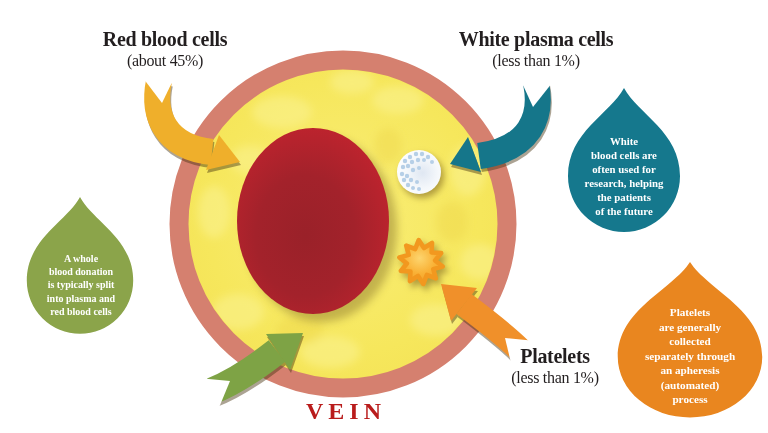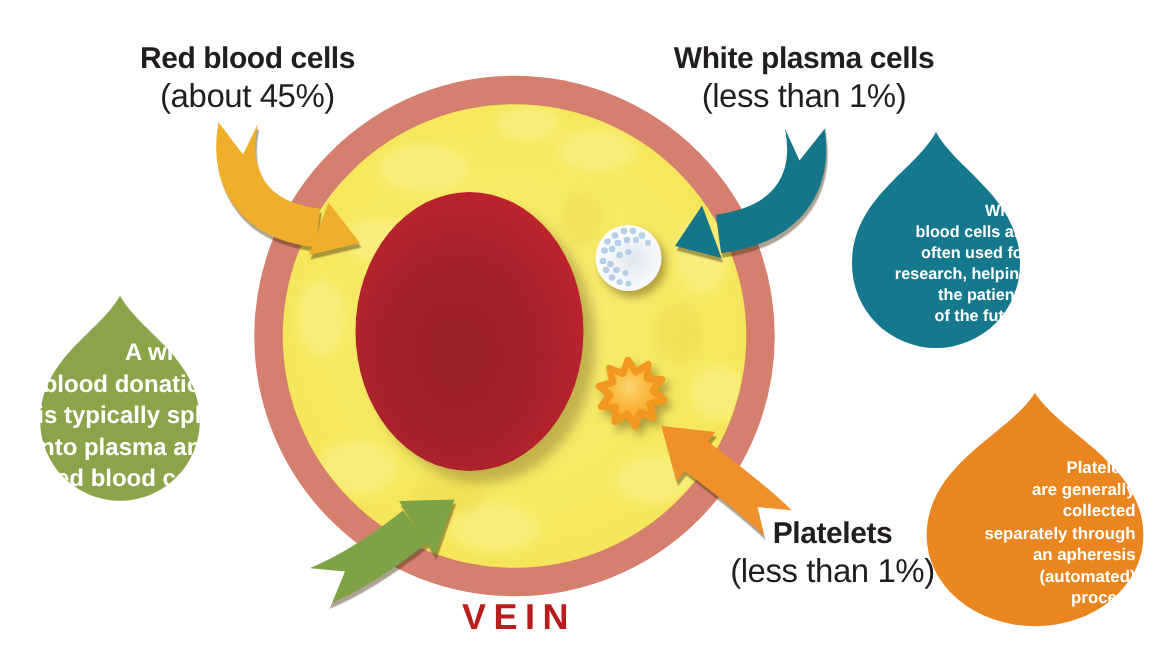--- a/index.html
+++ b/index.html
@@ -1,38 +1,38 @@
 <!DOCTYPE html>
 <html><head>
 <meta charset="utf-8">
 <style>
   html,body { margin:0; padding:0; background:#ffffff; }
   .stage {
     position:relative; width:768px; height:433px; overflow:hidden;
     background:#ffffff;
-    font-family:Liberation Sans, sans-serif;
+    font-family:Liberation Serif, serif;
     border-radius:32px;
   }
   .stage svg { position:absolute; left:0; top:0; }
   .lbl { position:absolute; text-align:center; color:#221E1F; }
   .lbl .t { font-weight:bold; font-size:20px; line-height:1.15; letter-spacing:-0.3px; }
-  .lbl .s { font-weight:400; font-size:22px; line-height:1.2; letter-spacing:-0.3px; }
+  .lbl .s { font-weight:400; font-size:16px; line-height:1.2; letter-spacing:-0.3px; }
   .lbl-rbc       { left:70px;  top:28px;  width:190px; }
   .lbl-wbc       { left:441px; top:28px;  width:190px; }
   .lbl-plasma    { left:60px;  top:368px; width:190px; }
   .lbl-platelets { left:460px; top:345px; width:190px; }
   .vein-word {
     position:absolute; left:282px; top:398px; width:128px; text-align:center;
     color:#b91c1c; font-weight:800; font-size:24px; letter-spacing:5px;
   }
   .droptext {
-    position:absolute; color:#ffffff; font-weight:600; text-align:right;
+    position:absolute; color:#ffffff; font-weight:600; text-align:center;
     white-space:pre-line;
   }
-  .droptext-green  { left:18px;  top:225px; width:126px; font-size:16px; line-height:1.32; }
+  .droptext-green  { left:18px;  top:252px; width:126px; font-size:10px; line-height:1.32; }
   .droptext-teal   { left:562px; top:134px; width:124px; font-size:10.8px; line-height:1.3; }
   .droptext-orange { left:623px; top:305px; width:134px; font-size:11.2px; line-height:1.3; }
   .arrow-shadow { filter:drop-shadow(1px 3px 0 rgba(70,50,15,0.45)); }
   .cell-shadow  { filter:drop-shadow(3px 4px 3px rgba(120,95,30,0.55)); }
 </style>
 </head>
 <body>
 
 <div class="stage">
 

